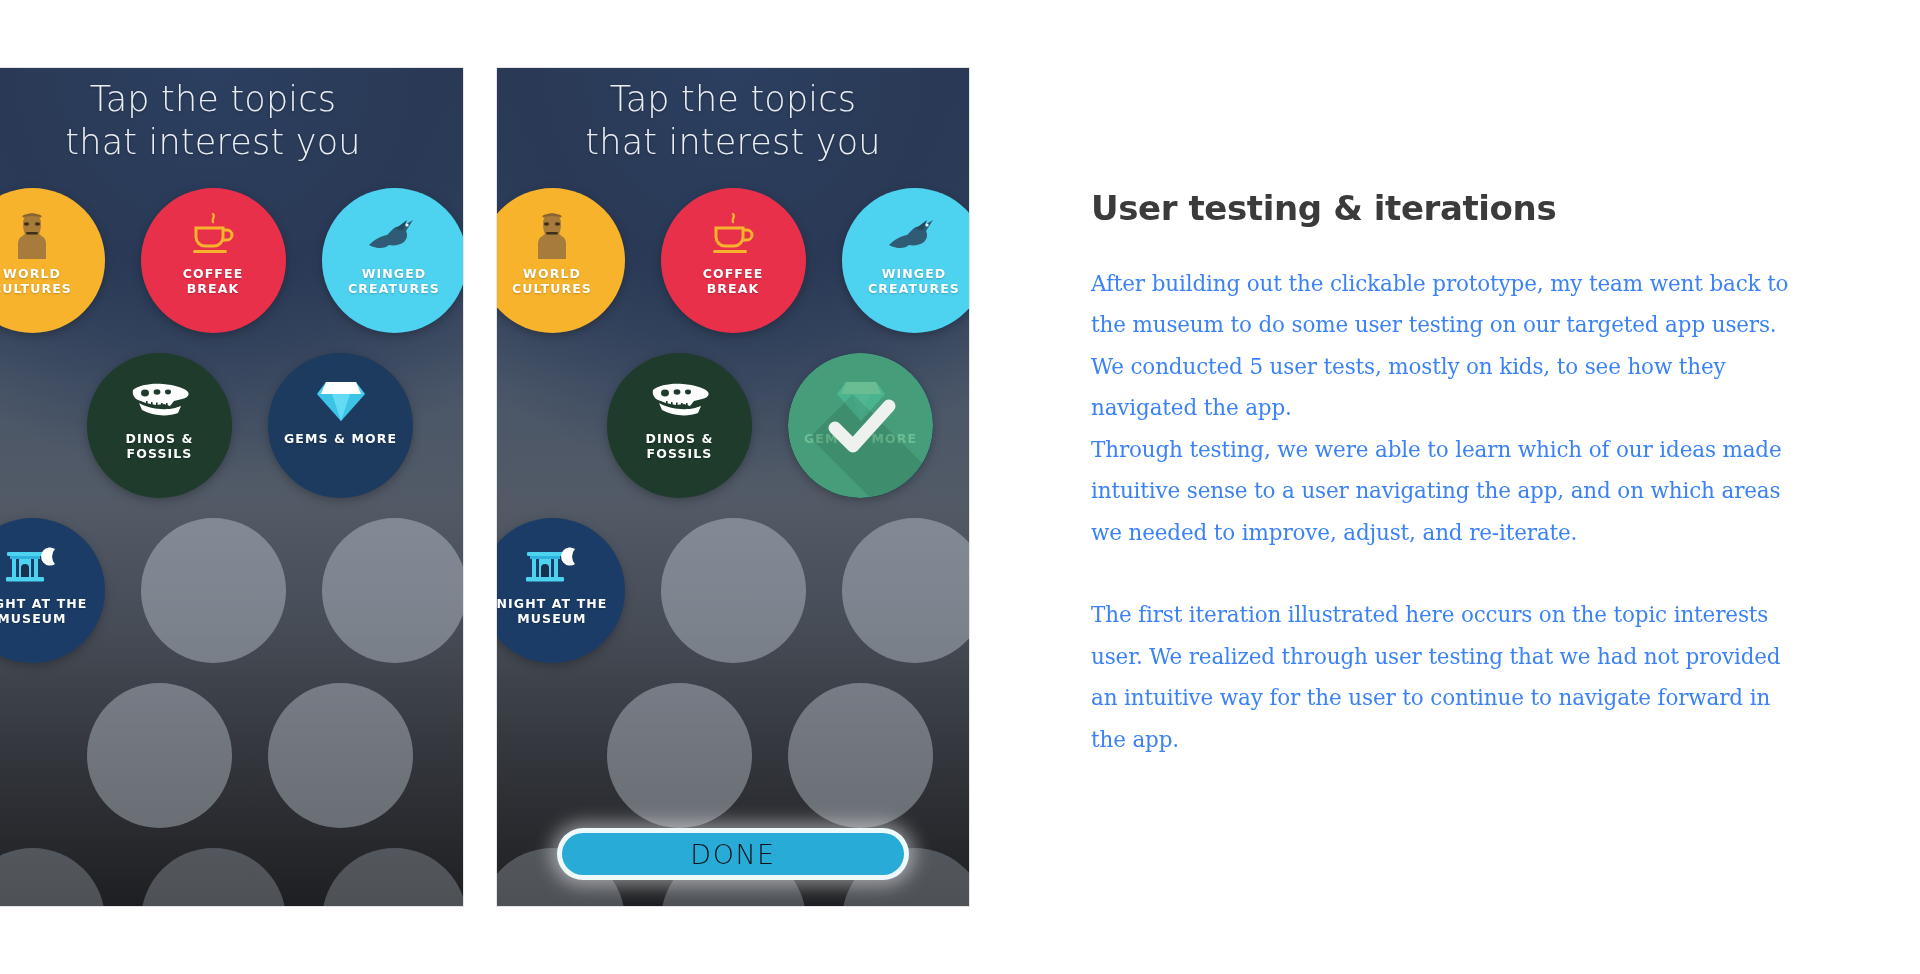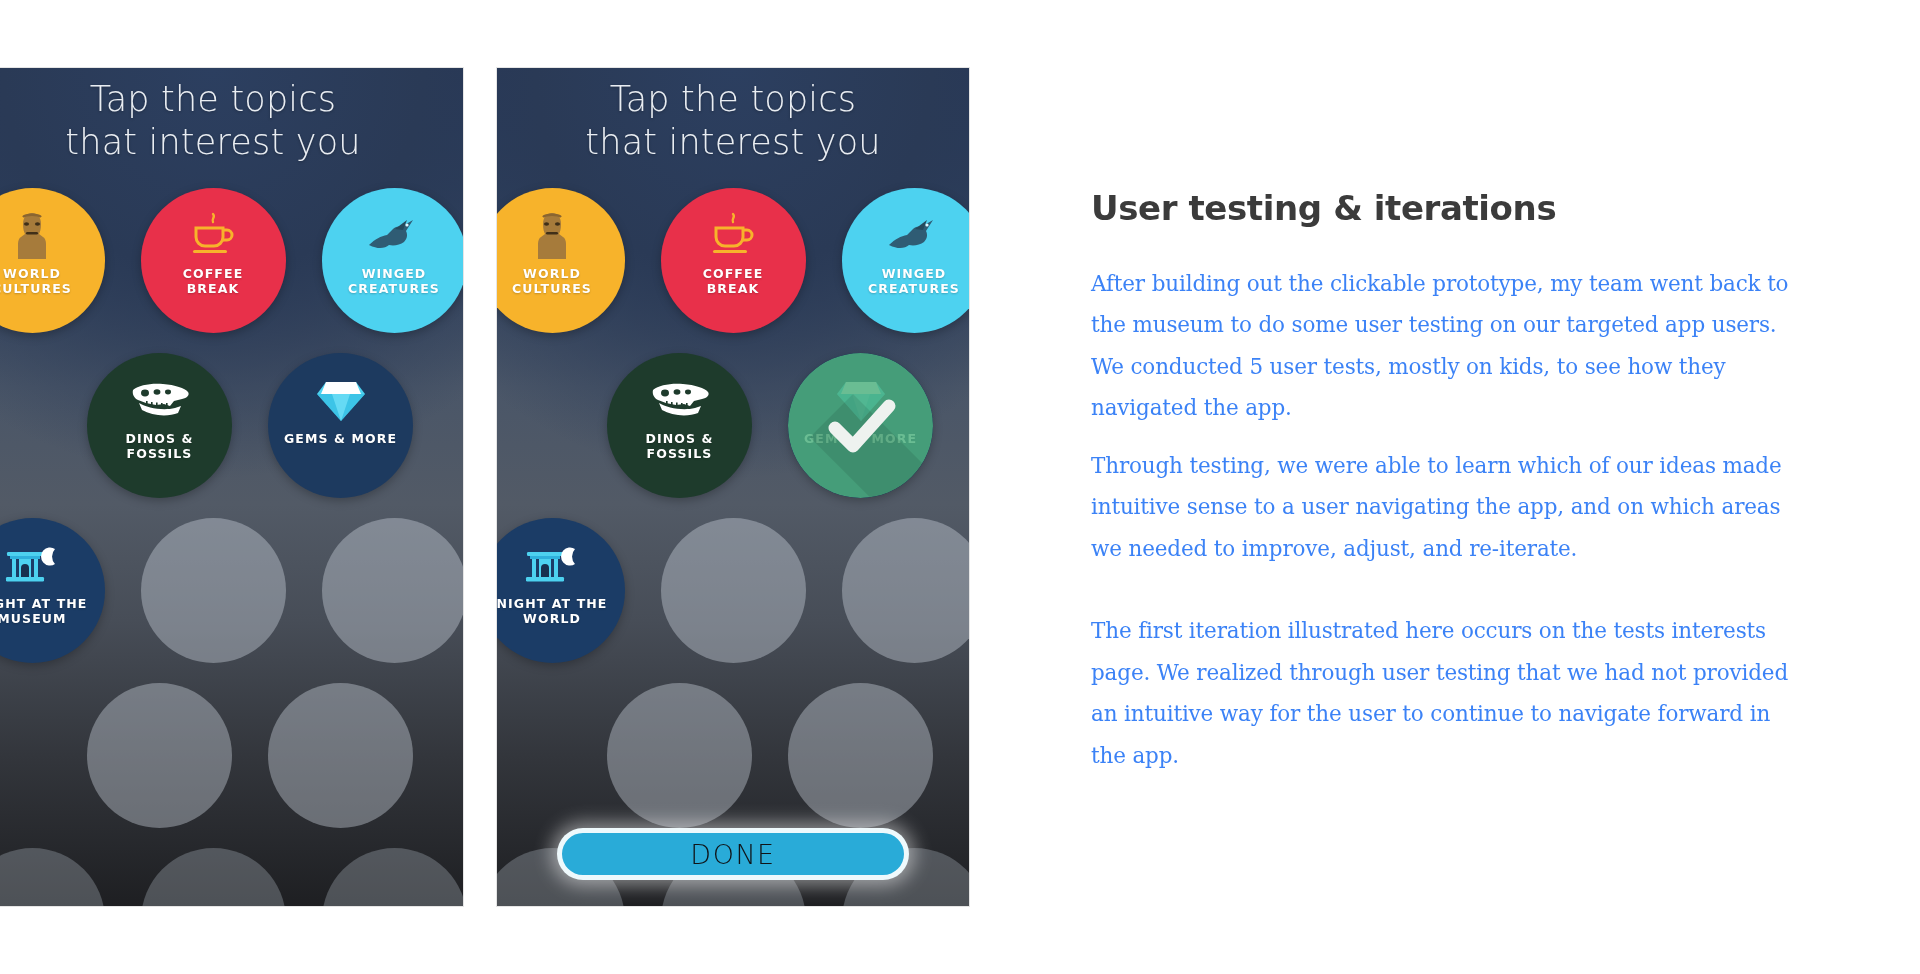--- a/index.html
+++ b/index.html
@@ -160,21 +160,21 @@
     color: #3b3b3b;
   }
   .article p {
     margin: 0;
     font-family: "DejaVu Serif", serif;
     font-size: 21.5px;
     line-height: 41.5px;
     color: #3b82f6;
     letter-spacing: -0.15px;
   }
-  .article p + p { margin-top: 16px; }
+  .article p + p { margin-top: 0; }
   .article .spacer { height: 41px; }
 </style>
 </head>
 <body>
 
 <div class="mockups">
 
   <div class="phone phone-1">
     <div class="phone-inner">
       <div class="tap-title">Tap the topics
@@ -392,21 +392,21 @@
                 <rect x="7" y="12" width="30" height="3" fill="#2fb2dd"></rect>
                 <rect x="9" y="15" width="4" height="18" fill="#4dd2f0"></rect>
                 <rect x="31" y="15" width="4" height="18" fill="#4dd2f0"></rect>
                 <rect x="16" y="15" width="12" height="18" fill="#4dd2f0"></rect>
                 <path d="M18 33V24a4 4 0 0 1 8 0v9z" fill="#17304f"></path>
                 <rect x="3" y="33" width="38" height="4.5" rx="1.2" fill="#4dd2f0"></rect>
                 <path d="M52 5a9 9 0 1 0 0 15 11 11 0 0 1 0-15z" fill="#ffffff"></path>
               </svg>
             </span>
             <span class="blabel">NIGHT AT THE
-WORLD</span>
+MUSEUM</span>
           </div>
           <div class="bubble placeholder"></div>
           <div class="bubble placeholder"></div>
         </div>
 
         <div class="grid-row" style="margin-left:74px;">
           <div class="bubble placeholder"></div>
           <div class="bubble placeholder"></div>
         </div>
 
@@ -422,14 +422,14 @@
       </div>
     </div>
   </div>
 </div>
 
 <div class="article">
   <h1>User testing &amp; iterations</h1>
   <p>After building out the clickable prototype, my team went back to the museum to do some user testing on our targeted app users. We conducted 5 user tests, mostly on kids, to see how they navigated the app.</p>
   <p>Through testing, we were able to learn which of our ideas made intuitive sense to a user navigating the app, and on which areas we needed to improve, adjust, and re-iterate.</p>
   <div class="spacer"></div>
-  <p>The first iteration illustrated here occurs on the tests interests page. We realized through user testing that we had not provided an intuitive way for the user to continue to navigate forward in the app.</p>
+  <p>The first iteration illustrated here occurs on the topic interests user. We realized through user testing that we had not provided an intuitive way for the user to continue to navigate forward in the app.</p>
 </div>
 
 </body></html>

